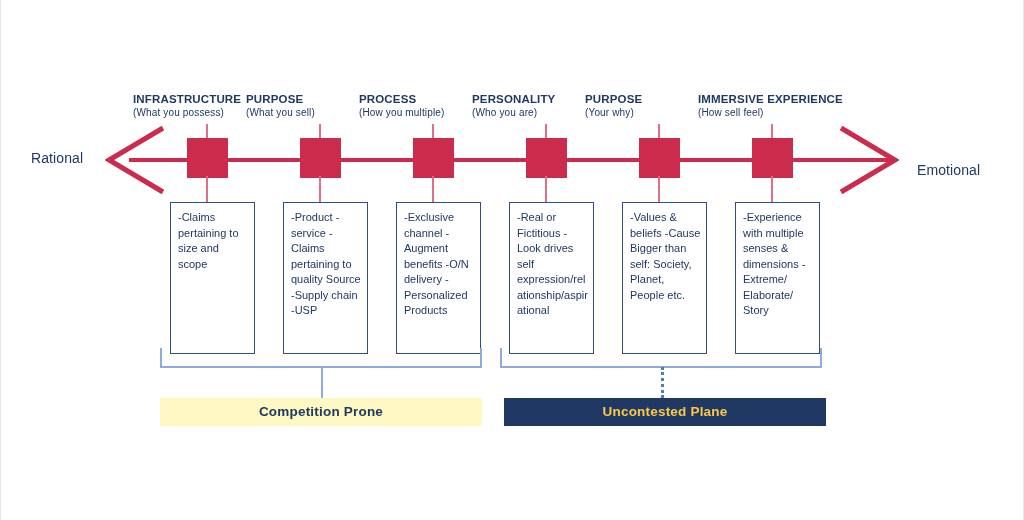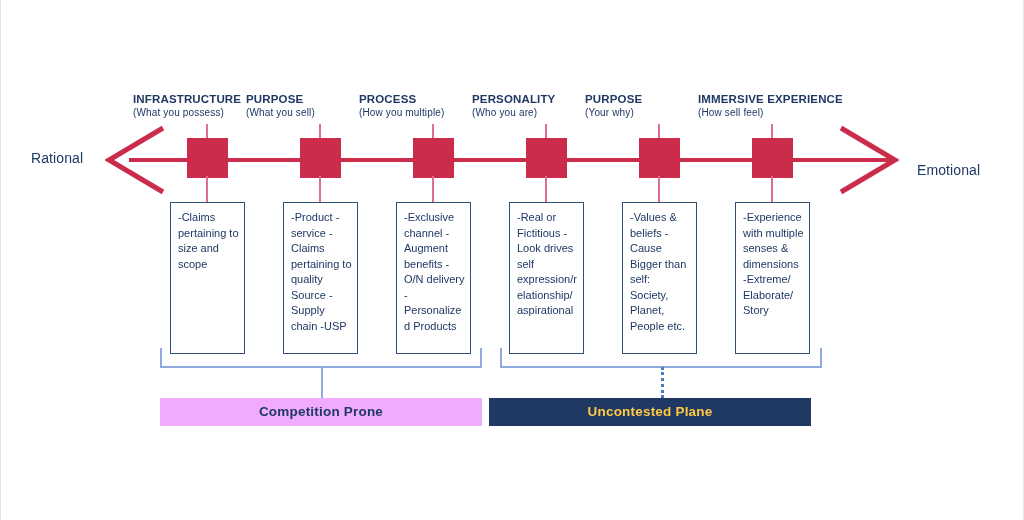--- a/index.html
+++ b/index.html
@@ -98,21 +98,21 @@
     left: 55px;
     top: 84px;
     width: 2px;
     height: 28px;
     background: #e0708a;
   }
   .pillar-box {
     position: absolute;
     left: 19px;
     top: 110px;
-    width: 75px;
+    width: 85px;
     height: 152px;
     border: 1px solid #2f4f77;
     background: #ffffff;
     box-sizing: border-box;
     padding: 7px 5px 4px 7px;
     font-size: 11px;
     line-height: 15.5px;
     color: #1f3864;
     overflow: hidden;
     word-break: break-word;
@@ -144,21 +144,21 @@
     position: absolute;
     top: 398px;
     height: 28px;
     line-height: 28px;
     text-align: center;
     font-size: 13.5px;
     font-weight: bold;
     letter-spacing: .2px;
   }
   .banner.competition {
-    background: #f0abfc;
+    background: #fef9c3;
     color: #1f3864;
   }
   .banner.uncontested {
     background: #1f3864;
     color: #ffc845;
   }
 </style>
 </head>
 <body>
 
@@ -246,15 +246,15 @@
     <div class="pillar-box">-Experience with multiple senses &amp; dimensions -Extreme/ Elaborate/ Story</div>
   </div>
 
   <div class="bracket" style="left:159px; top:348px; width:322px;"></div>
   <div class="bracket-stem solid" style="left:320px;"></div>
 
   <div class="bracket" style="left:499px; top:348px; width:322px;"></div>
   <div class="bracket-stem dotted" style="left:660px;"></div>
 
   <div class="banner competition" style="left:159px; width:322px;">Competition Prone</div>
-  <div class="banner uncontested" style="left:488px; width:322px;">Uncontested Plane</div>
+  <div class="banner uncontested" style="left:503px; width:322px;">Uncontested Plane</div>
 
 </div>
 
 </body></html>

